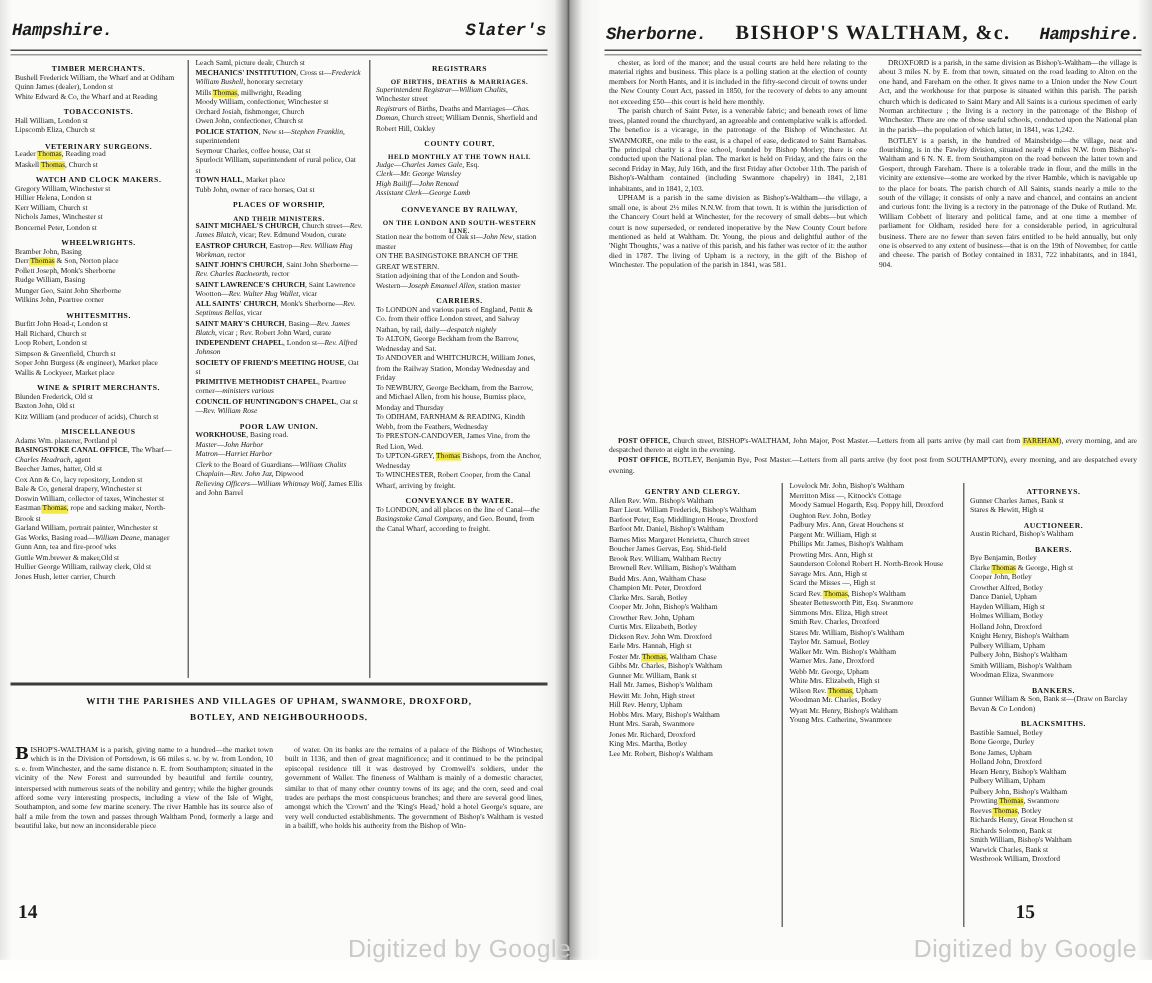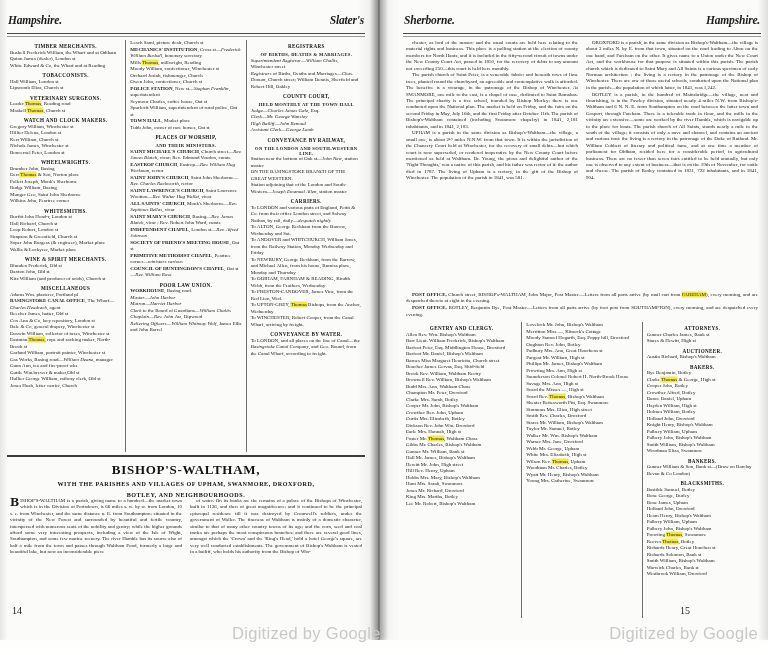--- a/index.html
+++ b/index.html
@@ -66,21 +66,21 @@
     top: 14px;
     width: 100%;
     display: flex;
     align-items: baseline;
     justify-content: space-between;
     padding: 0 8px;
     box-sizing: border-box;
     color: #1c1c1c;
   }
   .rh-black {
-    font-family: Liberation Serif, serif;
+    font-family: Liberation Mono, monospace;
     font-weight: bold;
     font-style: italic;
     font-size: 11.5px;
     letter-spacing: -0.2px;
     white-space: nowrap;
   }
   .rh-center {
     font-family: "Liberation Serif", serif;
     font-weight: bold;
     font-size: 13.5px;
@@ -171,22 +171,22 @@
     letter-spacing: 0.55px;
     line-height: 1.45;
     margin-top: 2px;
   }
 
   
   .folio {
     position: absolute;
     bottom: 24px;
     font-family: "Liberation Serif", serif;
-    font-weight: normal;
-    font-size: 10px;
+    font-weight: bold;
+    font-size: 13px;
     color: #1c1c1c;
   }
   #folio-left  { left: 12px; }
   #folio-right { right: 78px; bottom: 24px; }
   .watermark {
     position: absolute;
     bottom: 12px;
     font-family: "Liberation Sans", sans-serif;
     font-size: 16.5px;
     color: #c9c9c9;
@@ -328,21 +328,20 @@
           <div class="ent">To PRESTON-CANDOVER, James Vine, from the Red Lion, Wed.</div>
           <div class="ent">To UPTON-GREY, <span class="hl">Thomas</span> Bishops, from the Anchor, Wednesday</div>
           <div class="ent">To WINCHESTER, Robert Cooper, from the Canal Wharf, arriving by freight.</div>
           <div class="tl">CONVEYANCE BY WATER.</div>
           <div class="ent">To LONDON, and all places on the line of Canal—<i>the Basingstoke Canal Company</i>, and Geo. Bound, from the Canal Wharf, according to freight.</div>
         </div>
       </div>
 
     <div class="banner-rule" style="top:455px;"></div>
     <div class="banner" style="top:462px;">
-      <div class="banner-title">BISHOP'S-WALTHAM,</div>
       <div class="banner-sub">WITH THE PARISHES AND VILLAGES OF UPHAM, SWANMORE, DROXFORD,</div>
       <div class="banner-sub">BOTLEY, AND NEIGHBOURHOODS.</div>
     </div>
 
     <div class="cols" id="left-bottom-cols" style="top:498px; height:118px;">
         <div class="col norule">
           <div class="para noind"><span class="drop">B</span>ISHOP'S-WALTHAM is a parish, giving name to a hundred—the market town which is in the Division of Portsdown, is 66 miles s. w. by w. from London, 10 s. e. from Winchester, and the same distance n. E. from Southampton; situated in the vicinity of the New Forest and surrounded by beautiful and fertile country, interspersed with numerous seats of the nobility and gentry; while the higher grounds afford some very interesting prospects, including a view of the Isle of Wight, Southampton, and some few marine scenery. The river Hamble has its source also of half a mile from the town and passes through Waltham Pond, formerly a large and beautiful lake, but now an inconsiderable piece</div>
         </div>
         <div class="col norule">
           <div class="para">of water. On its banks are the remains of a palace of the Bishops of Winchester, built in 1136, and then of great magnificence; and it continued to be the principal episcopal residence till it was destroyed by Cromwell's soldiers, under the government of Waller. The fineness of Waltham is mainly of a domestic character, similar to that of many other country towns of its age; and the corn, seed and coal trades are perhaps the most conspicuous branches; and there are several good lines, amongst which the 'Crown' and the 'King's Head,' hold a hotel George's square, are very well conducted establishments. The government of Bishop's Waltham is vested in a bailiff, who holds his authority from the Bishop of Win-</div>
@@ -350,20 +349,21 @@
       </div>
 
     <div class="folio" id="folio-left">14</div>
   </div>
 
   <div class="sheet" id="sheet-right">
     <div class="edge-shadow-right"></div>
 
     <div class="runhead">
       <span class="rh-black">Sherborne.</span>
+      <span class="rh-center">BISHOP'S WALTHAM, &amp;c.</span>
       <span class="rh-black">Hampshire.</span>
     </div>
     <div class="rh-rule"></div>
     <div class="rh-rule thin"></div>
 
     <div class="cols" id="right-top-cols" style="top:40px; height:250px;">
         <div class="col norule">
           <div class="para">chester, as lord of the manor; and the usual courts are held here relating to the material rights and business. This place is a polling station at the election of county members for North Hants, and it is included in the fifty-second circuit of towns under the New County Court Act, passed in 1850, for the recovery of debts to any amount not exceeding £50—this court is held here monthly.</div>
           <div class="para">The parish church of Saint Peter, is a venerable fabric; and beneath rows of lime trees, planted round the churchyard, an agreeable and contemplative walk is afforded. The benefice is a vicarage, in the patronage of the Bishop of Winchester. At SWANMORE, one mile to the east, is a chapel of ease, dedicated to Saint Barnabas. The principal charity is a free school, founded by Bishop Morley; there is one conducted upon the National plan. The market is held on Friday, and the fairs on the second Friday in May, July 16th, and the first Friday after October 11th. The parish of Bishop's-Waltham contained (including Swanmore chapelry) in 1841, 2,181 inhabitants, and in 1841, 2,103.</div>
           <div class="para">UPHAM is a parish in the same division as Bishop's-Waltham—the village, a small one, is about 2½ miles N.N.W. from that town. It is within the jurisdiction of the Chancery Court held at Winchester, for the recovery of small debts—but which court is now superseded, or rendered inoperative by the New County Court before mentioned as held at Waltham. Dr. Young, the pious and delightful author of the 'Night Thoughts,' was a native of this parish, and his father was rector of it: the author died in 1787. The living of Upham is a rectory, in the gift of the Bishop of Winchester. The population of the parish in 1841, was 581.</div>

